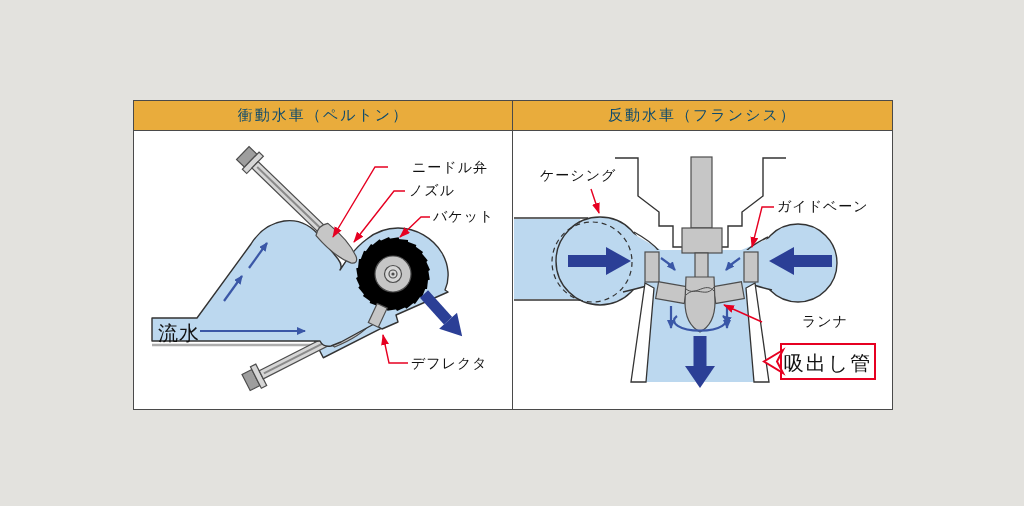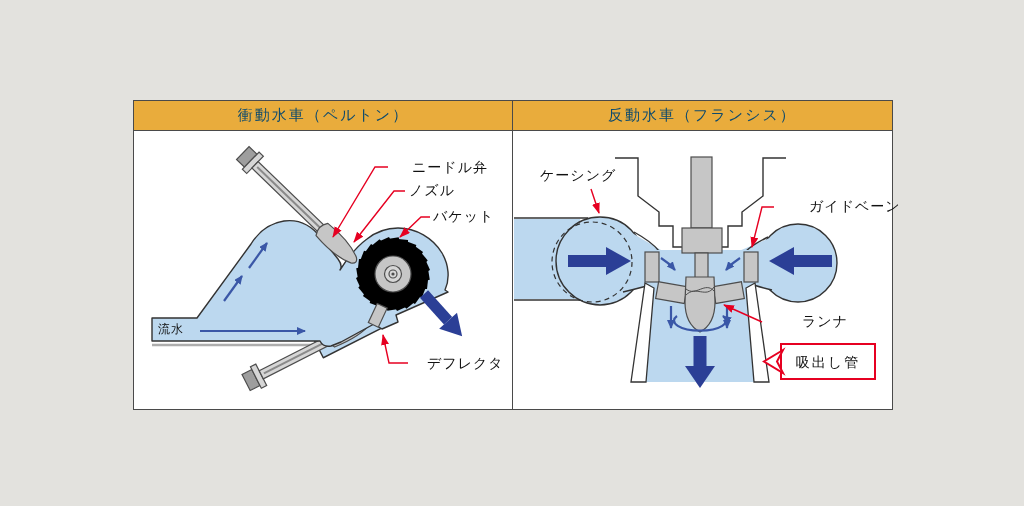--- a/index.html
+++ b/index.html
@@ -12,24 +12,24 @@
   .stage{position:relative;width:1024px;height:506px;background:var(--page-bg);overflow:hidden;}
   .panel{position:absolute;left:133px;top:100px;width:758px;height:308px;
          background:var(--panel-bg);border:1.6px solid var(--panel-border);}
   .hdr{position:absolute;left:0;top:0;width:100%;height:29px;display:flex;
        background:var(--header-bg);border-bottom:1.6px solid var(--panel-border);}
   .hdr-cell{flex:1;display:flex;align-items:center;justify-content:center;
             font-size:15px;letter-spacing:2px;color:#0c4a6e;}
   .vdiv{position:absolute;left:378px;top:0;bottom:0;width:0;border-left:1.6px solid var(--panel-border);}
   svg.art{position:absolute;left:0;top:0;width:1024px;height:506px;}
   .lbl{position:absolute;font-size:14px;color:#111;letter-spacing:1px;white-space:nowrap;line-height:1;}
-  .lbl-flow{font-size:12px;}
+  .lbl-flow{font-size:20px;}
   .callout-text{position:absolute;left:781px;top:344px;width:94px;height:38px;
                 display:flex;align-items:center;justify-content:center;
-                font-size:14px;letter-spacing:2px;color:#111;}
+                font-size:20px;letter-spacing:2px;color:#111;}
   
   .water{fill:var(--water-blue);stroke:var(--outline);stroke-width:1.4;stroke-linejoin:round;}
   .waterfill{fill:var(--water-blue);}
   .oline{fill:none;stroke:var(--outline);stroke-width:1.4;}
   .dash{fill:none;stroke:var(--outline);stroke-width:1.2;stroke-dasharray:5 4;}
   .metal{fill:#c6c6c6;stroke:#4d4d4d;stroke-width:1.2;}
   .metallt{fill:#d6d6d6;stroke:#4d4d4d;stroke-width:1.2;}
   .metaldk{fill:#9e9e9e;stroke:#4d4d4d;stroke-width:1.2;}
   .wall{fill:#fff;stroke:var(--outline);stroke-width:1.3;}
   .flow{fill:none;stroke:var(--flow-blue);stroke-width:2.2;}
@@ -220,18 +220,18 @@
 
       <rect class="calloutbox" x="781" y="344" width="94" height="35"></rect>
       <polygon class="calloutbox" points="783,350 764,361.5 783,373 777,361.5" stroke-width="1.8"></polygon>
     </g>
   </svg>
 
   <div class="lbl lbl-flow" style="left:158px;top:323px;">流水</div>
   <div class="lbl" style="left:412px;top:160px;">ニードル弁</div>
   <div class="lbl" style="left:409px;top:184px;font-family:Liberation Mono, monospace;">ノズル</div>
   <div class="lbl" style="left:433px;top:209px;text-align:center;">バケット</div>
-  <div class="lbl" style="left:427px;top:356px;">デフレクタ</div>
+  <div class="lbl" style="left:411px;top:356px;">デフレクタ</div>
   <div class="lbl" style="left:540px;top:168px;">ケーシング</div>
-  <div class="lbl" style="left:777px;top:199px;margin-left:32px;">ガイドベーン</div>
+  <div class="lbl" style="left:777px;top:199px;">ガイドベーン</div>
   <div class="lbl" style="left:802px;top:314px;">ランナ</div>
   <div class="callout-text">吸出し管</div>
 </div>
 
 </body></html>

